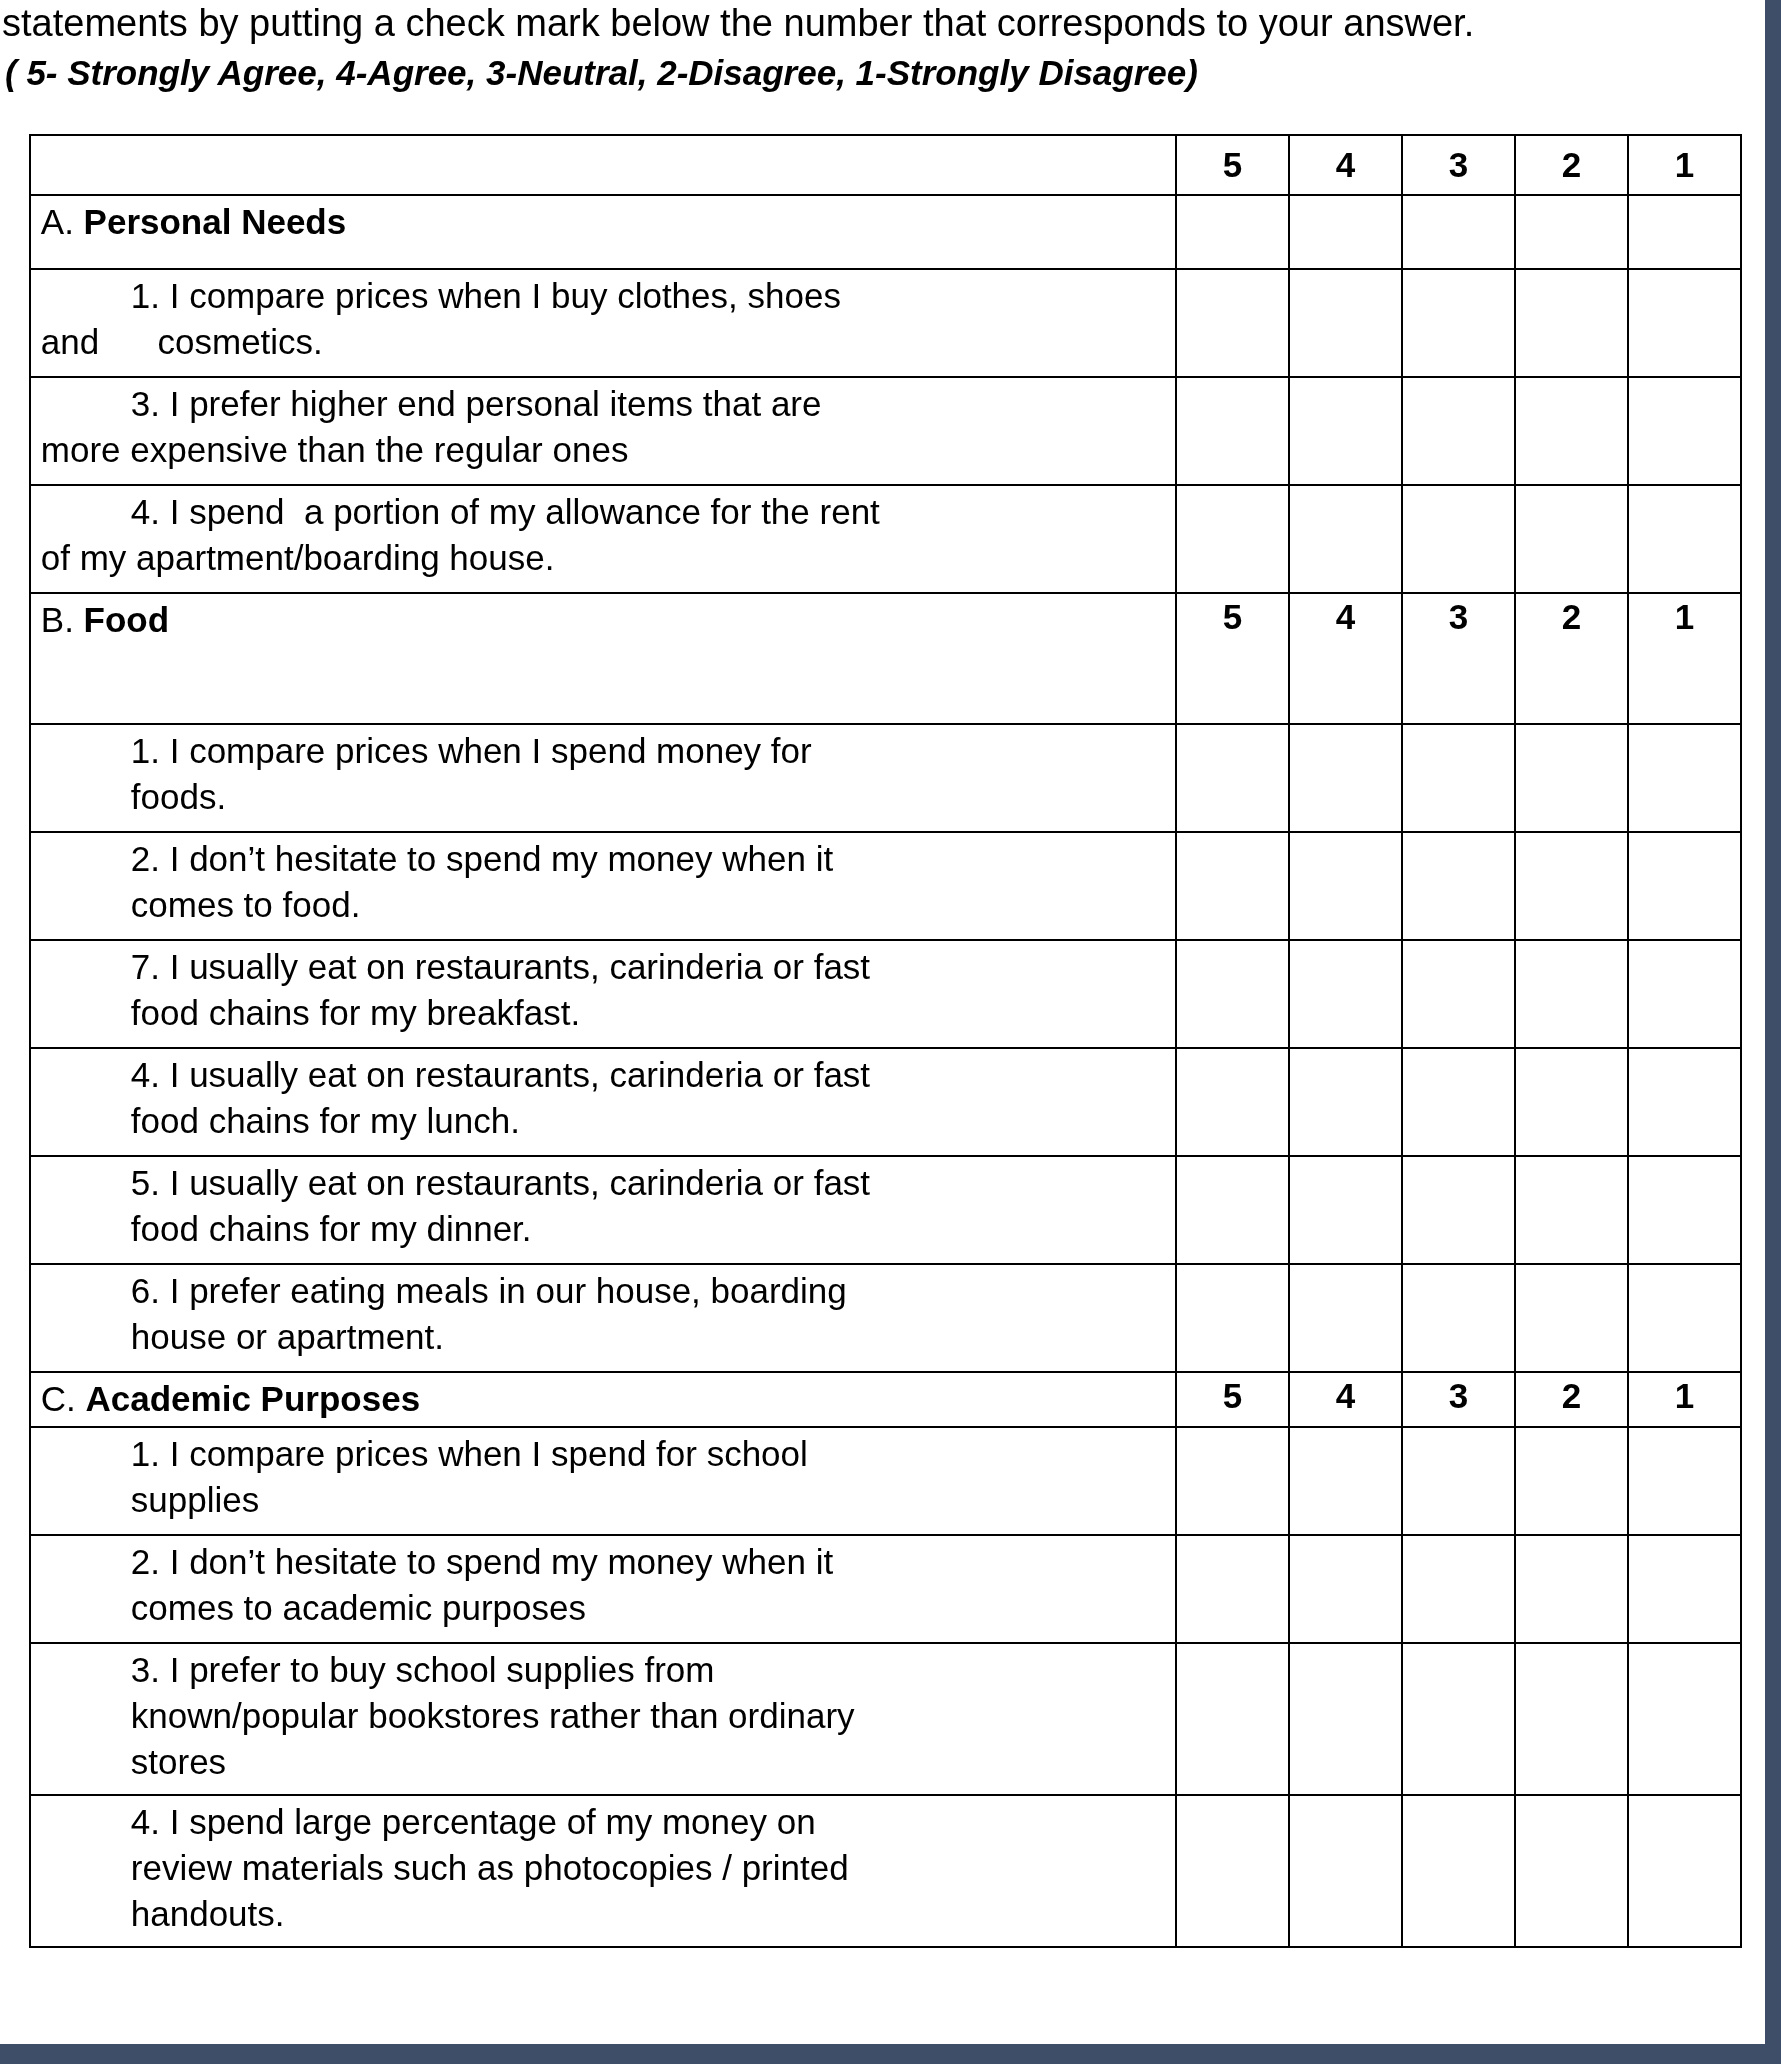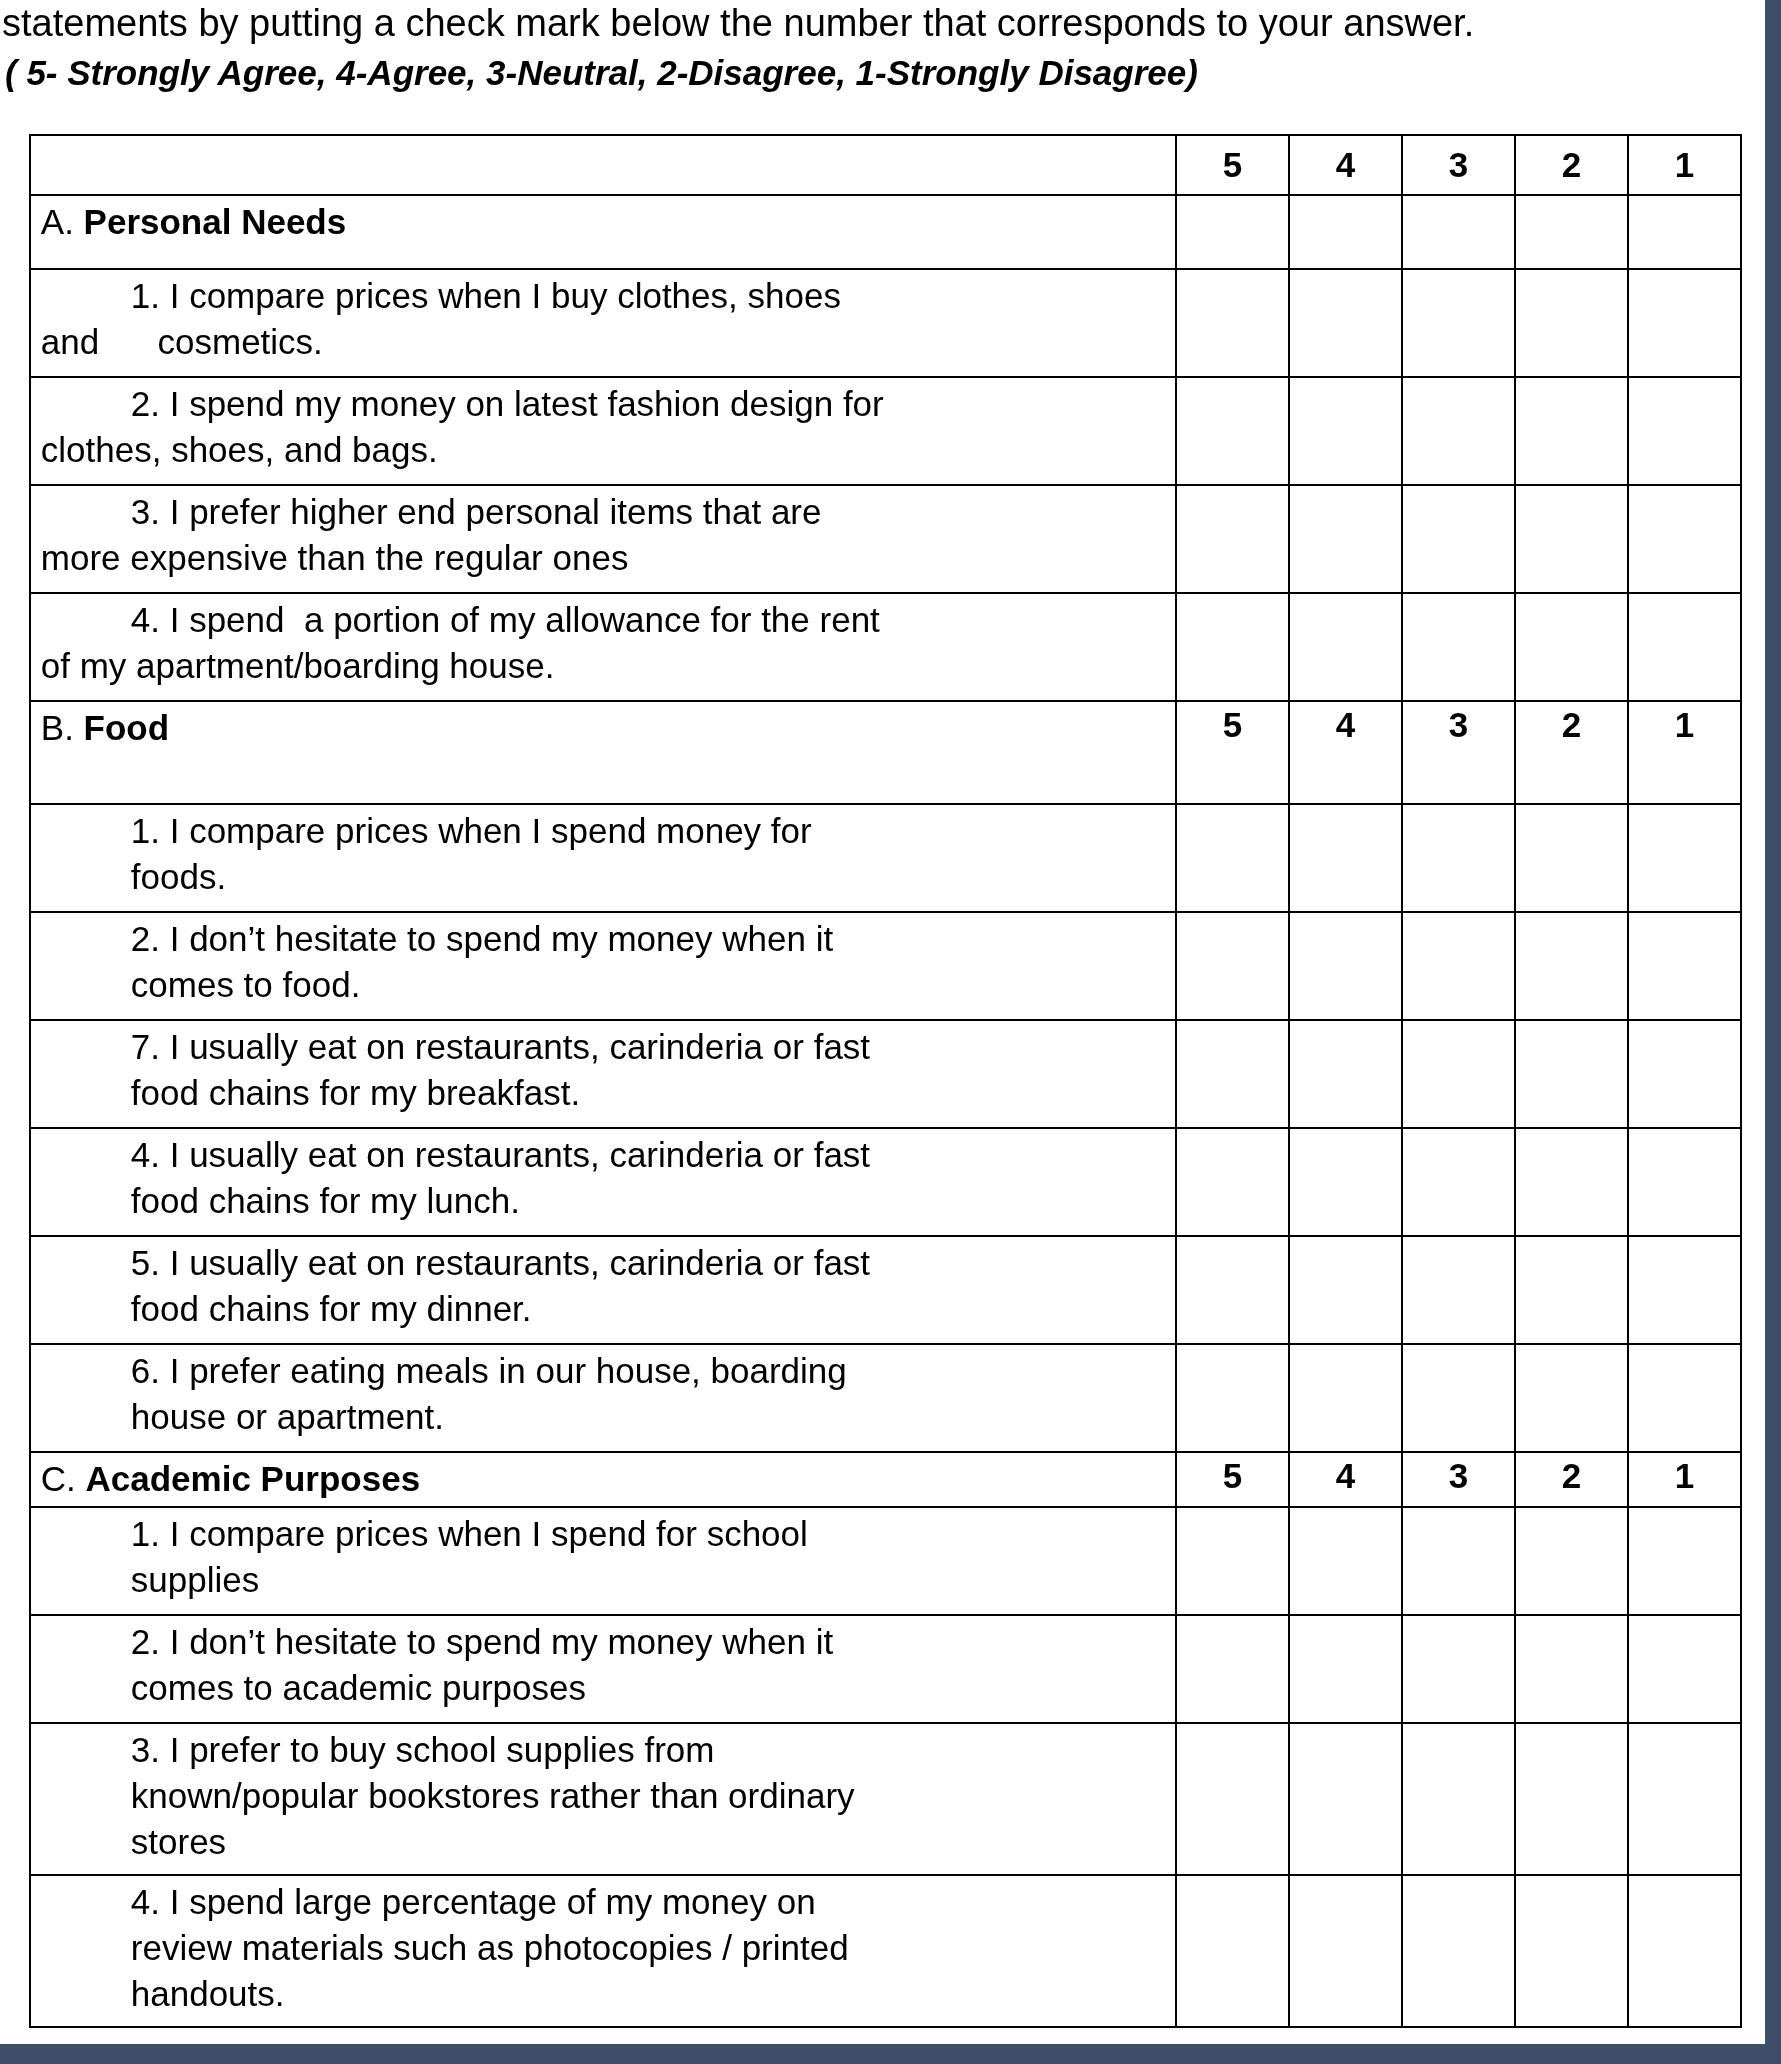--- a/index.html
+++ b/index.html
@@ -11,21 +11,21 @@
   .page{position:absolute;top:0;left:0;width:1755px;}
   .intro{font-size:38px;line-height:43px;padding:2px 0 0 2px;}
   .legend{font-size:35px;font-weight:bold;font-style:italic;margin-top:7.8px;padding-left:5px;}
   table.survey{border-collapse:collapse;table-layout:fixed;width:1712px;margin:41px 0 0 29px;}
   table.survey td{border:2px solid #000;vertical-align:top;}
   td.stmt{padding:2.9px 17.6px 2.9px 9.8px;font-size:35px;line-height:46px;}
   td.rate{text-align:center;font-size:35px;font-weight:bold;padding:2.9px 0;}
   tr.h-rh{height:60px;}
   tr.h-rh td.rate{vertical-align:middle;}
   tr.h-sa{height:74px;}
-  tr.h-sb{height:103px;}
+  tr.h-sb{height:131px;}
   tr.h-sc{height:55px;}
   tr.h-2{height:108px;}
   tr.h-3{height:152px;}
   p.stmt-text{margin:0;white-space:pre-wrap;}
   tr.sec-a p.stmt-text{text-indent:90px;}
   tr.sec-bc p.stmt-text{margin-left:90px;}
   .sec-title-cell{font-size:35px;}
   .edge-right{position:absolute;top:0;right:0;width:16.6px;height:2065px;}
   .edge-bottom{position:absolute;left:0;bottom:0;width:1782px;height:21.5px;}
 </style>
@@ -71,31 +71,20 @@
             <p class="stmt-text">1. I compare prices when I buy clothes, shoes
 and      cosmetics.</p>
           </td>
       <td class="rate"></td>
       <td class="rate"></td>
       <td class="rate"></td>
       <td class="rate"></td>
       <td class="rate"></td>
     </tr>
 
-    <tr class="h-2 sec-a">
-      <td class="stmt">
-            <p class="stmt-text">2. I spend my money on latest fashion design for
-clothes, shoes, and bags.</p>
-          </td>
-      <td class="rate"></td>
-      <td class="rate"></td>
-      <td class="rate"></td>
-      <td class="rate"></td>
-      <td class="rate"></td>
-    </tr>
 
     <tr class="h-2 sec-a">
       <td class="stmt">
             <p class="stmt-text">3. I prefer higher end personal items that are
 more expensive than the regular ones</p>
           </td>
       <td class="rate"></td>
       <td class="rate"></td>
       <td class="rate"></td>
       <td class="rate"></td>

